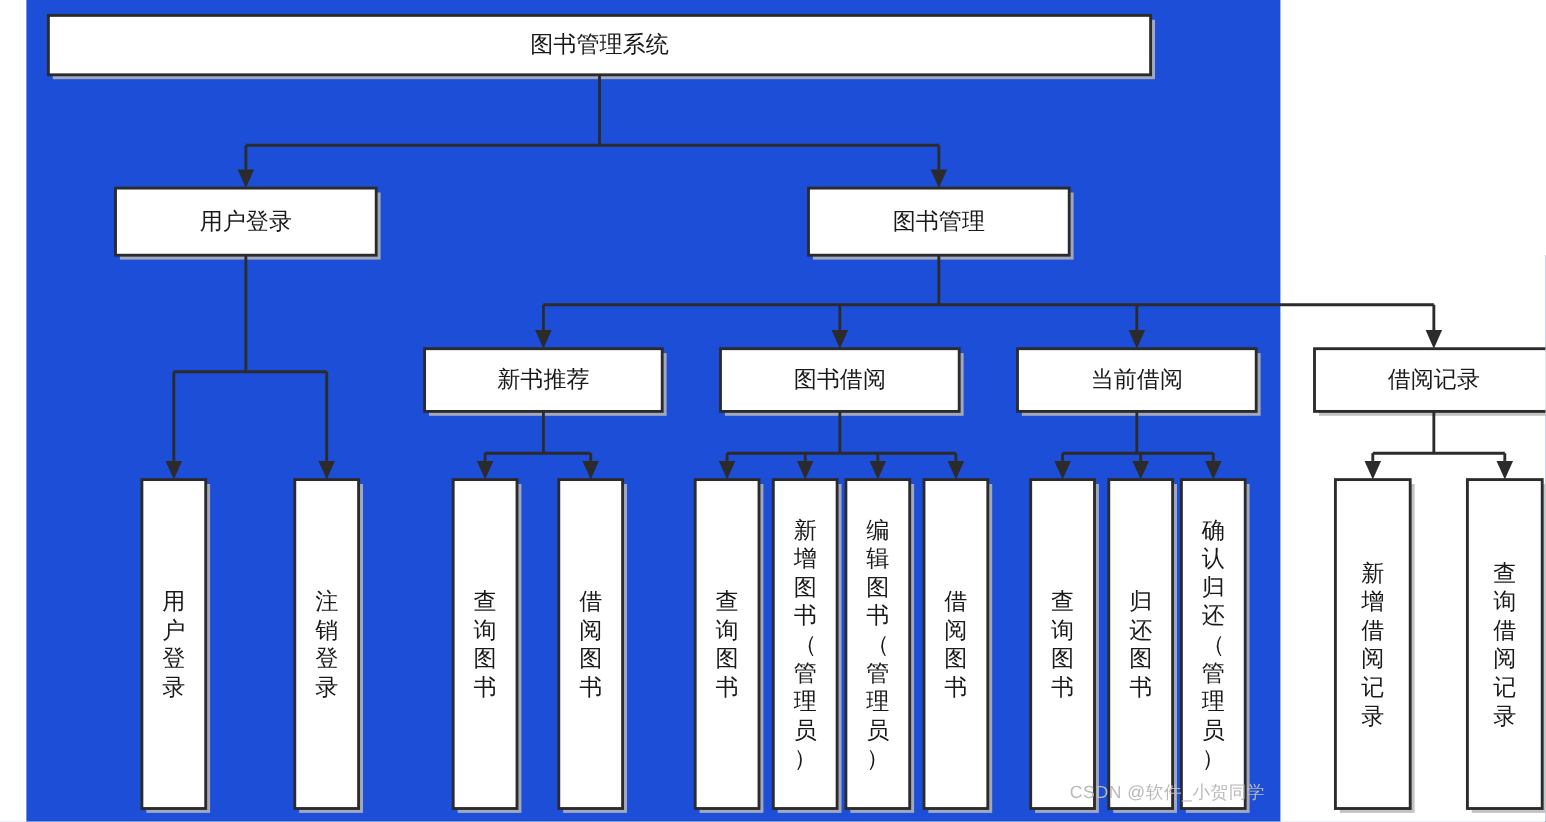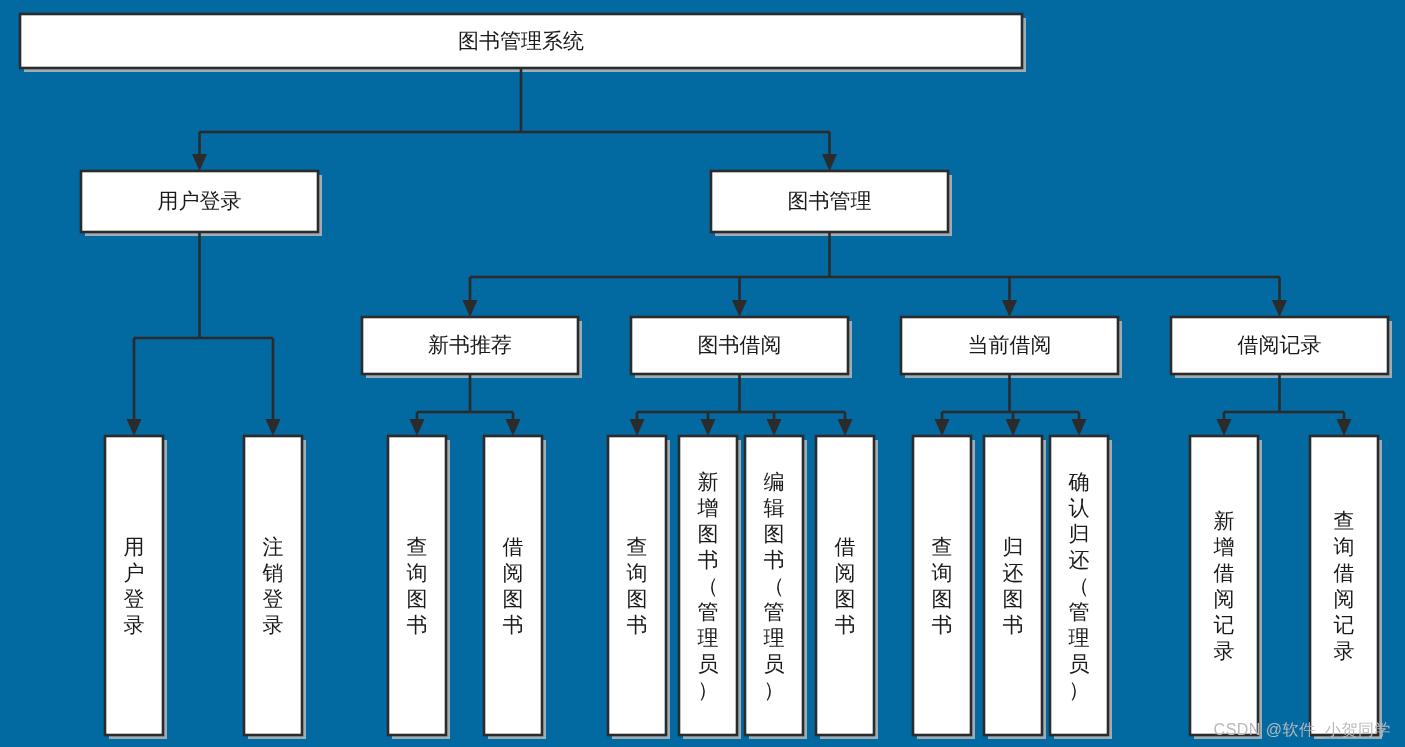--- a/index.html
+++ b/index.html
@@ -9,23 +9,24 @@
     background: #ffffff;
   }
   body {
     width: 1405px;
     height: 747px;
     font-family: "Liberation Sans", "DejaVu Sans", sans-serif;
     overflow: hidden;
   }
   #diagram-root {
     position: relative;
-    width: 1405px;
+    width: 1140px;
     height: 747px;
-    background: #0369a1;
+    background: #1d4ed8;
+    margin-left: 24px;
   }
   svg#tree-svg {
     position: absolute;
     left: 0;
     top: 0;
     width: 1405px;
     height: 747px;
     display: block;
   }
   .node-box {
@@ -58,21 +59,21 @@
   }
   .node-label-v {
     font-family: "Liberation Sans", "DejaVu Sans", sans-serif;
     font-size: 21px;
     fill: #1a1a1a;
     text-anchor: middle;
   }
   .watermark {
     position: absolute;
     right: 14px;
-    bottom: 6px;
+    bottom: 16px;
     font-family: "Liberation Sans", "DejaVu Sans", sans-serif;
     font-size: 16px;
     color: #b9b9b9;
     letter-spacing: 0.5px;
     user-select: none;
     pointer-events: none;
     white-space: nowrap;
   }
 </style>
 </head>

